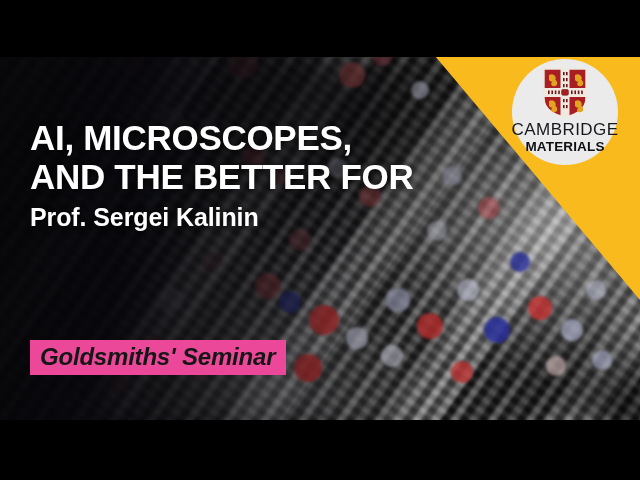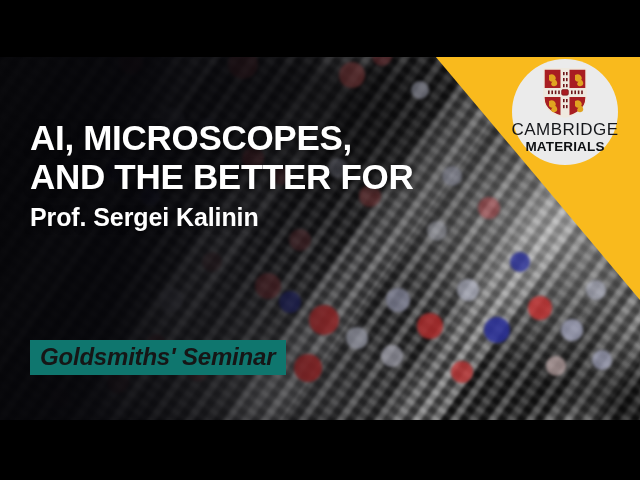--- a/index.html
+++ b/index.html
@@ -54,21 +54,21 @@
   
   .titlewrap{position:absolute;left:30px;top:118px;z-index:30;}
   .title{color:#fff;font-weight:700;font-size:35px;line-height:39px;letter-spacing:-.3px;
     margin:0;text-shadow:0 1px 7px rgba(0,0,0,.65);}
   .title span{display:block;}
   .speaker{color:#fff;font-weight:700;font-size:25px;line-height:29px;margin:7px 0 0 0;
     letter-spacing:-.1px;text-shadow:0 1px 7px rgba(0,0,0,.65);}
 
   
   .badge{position:absolute;left:30px;top:340px;z-index:30;}
-  .badge-bar{display:inline-block;background:#0f766e;padding:3px 11px 5px 10px;}
+  .badge-bar{display:inline-block;background:#ec4899;padding:3px 11px 5px 10px;}
   .badge-bar span{font-style:italic;font-weight:700;font-size:24px;line-height:27px;color:#161616;
     letter-spacing:-.2px;font-family:"Liberation Sans",sans-serif;}
   .badge-sub{margin-top:4px;margin-left:4px;color:#f2f2f2;font-size:14px;letter-spacing:1.7px;
     font-weight:400;text-shadow:0 1px 5px rgba(0,0,0,.8);}
 </style>
 </head>
 <body>
 
 <div id="stage">
 

